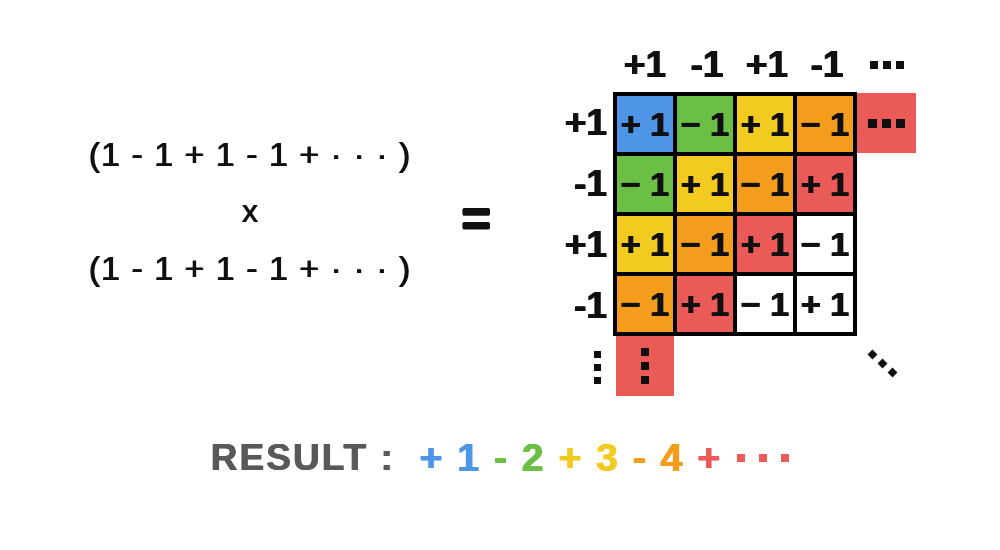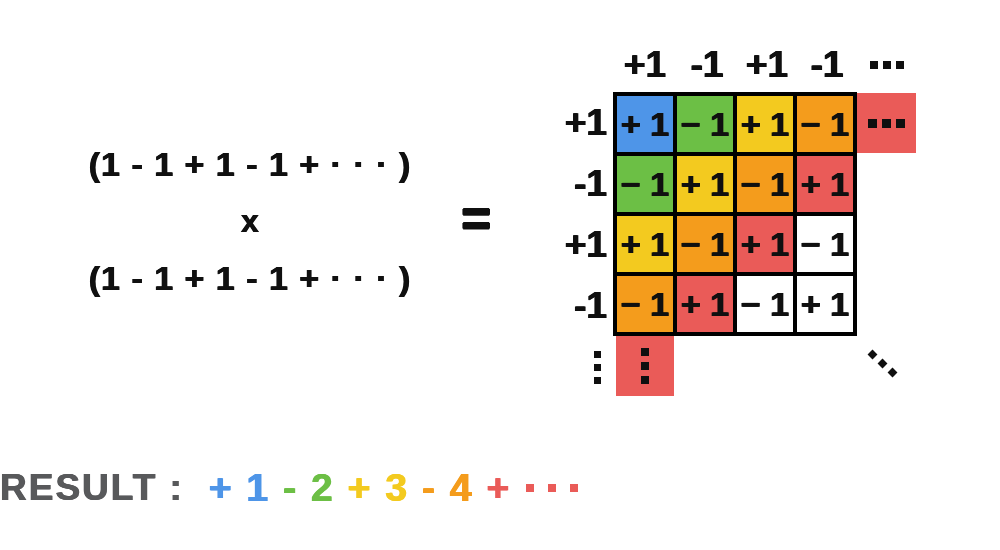--- a/index.html
+++ b/index.html
@@ -1,22 +1,22 @@
 <!DOCTYPE html>
 <html><head>
 <meta charset="utf-8">
 <style>
   * { margin:0; padding:0; box-sizing:border-box; }
   html,body { background:#ffffff; }
   body { font-family:"Liberation Sans", sans-serif; }
   .canvas { position:relative; width:1000px; height:550px; background:#ffffff; overflow:hidden; }
 
   
-  .factors { position:absolute; left:55px; top:136px; width:390px; text-align:center;
-             font-weight:700; color:#101010; }
+  .factors { position:absolute; left:55px; top:126px; width:390px; text-align:center;
+             font-weight:400; color:#101010; }
   .factor-line { font-size:34px; line-height:57px; letter-spacing:1px; white-space:nowrap;
                  text-shadow:0.5px 0 currentColor, -0.5px 0 currentColor; }
   .operator { font-size:32px; line-height:57px;
               text-shadow:0.5px 0 currentColor, -0.5px 0 currentColor; }
 
   .equals { position:absolute; left:461px; top:188px; font-size:52px; font-weight:700; color:#101010;
             text-shadow:0.8px 0 currentColor, -0.8px 0 currentColor, 0 0.8px currentColor, 0 -0.8px currentColor; }
 
   
   .col-headers { position:absolute; left:613px; top:42px; height:46px;
@@ -50,22 +50,22 @@
   .dots-v i { width:8px; height:8px; background:#0f0f0f; display:block; }
   .vdots-left { position:absolute; left:594px; top:351px; display:flex; flex-direction:column; gap:6px; }
   .vdots-left i { width:7px; height:7px; background:#0f0f0f; display:block; }
   .diag-dots { position:absolute; left:869px; top:351px; width:30px; height:28px; }
   .diag-dots i { position:absolute; width:7px; height:7px; background:#0f0f0f; transform:rotate(45deg); }
   .diag-dots i:nth-child(1) { left:0;    top:0; }
   .diag-dots i:nth-child(2) { left:10px; top:9px; }
   .diag-dots i:nth-child(3) { left:20px; top:18px; }
 
   
-  .result { position:absolute; left:0; top:464px; width:1000px; height:48px;
-            display:flex; align-items:center; justify-content:flex-start; gap:13px; font-weight:700; }
+  .result { position:absolute; left:0; top:434px; width:1000px; height:48px;
+            display:flex; align-items:center; justify-content:center; gap:13px; font-weight:700; }
   .result-label { font-size:37px; letter-spacing:2px; color:#58595b;
                   text-shadow:0.5px 0 currentColor, -0.5px 0 currentColor; margin-right:12px; }
   .term { font-size:39px; letter-spacing:2px; white-space:nowrap;
           text-shadow:0.6px 0 currentColor, -0.6px 0 currentColor; }
   .result-dots { display:flex; gap:14px; margin-left:2px; }
   .result-dots i { width:8px; height:8px; display:block; }
 </style>
 </head>
 <body>
 

